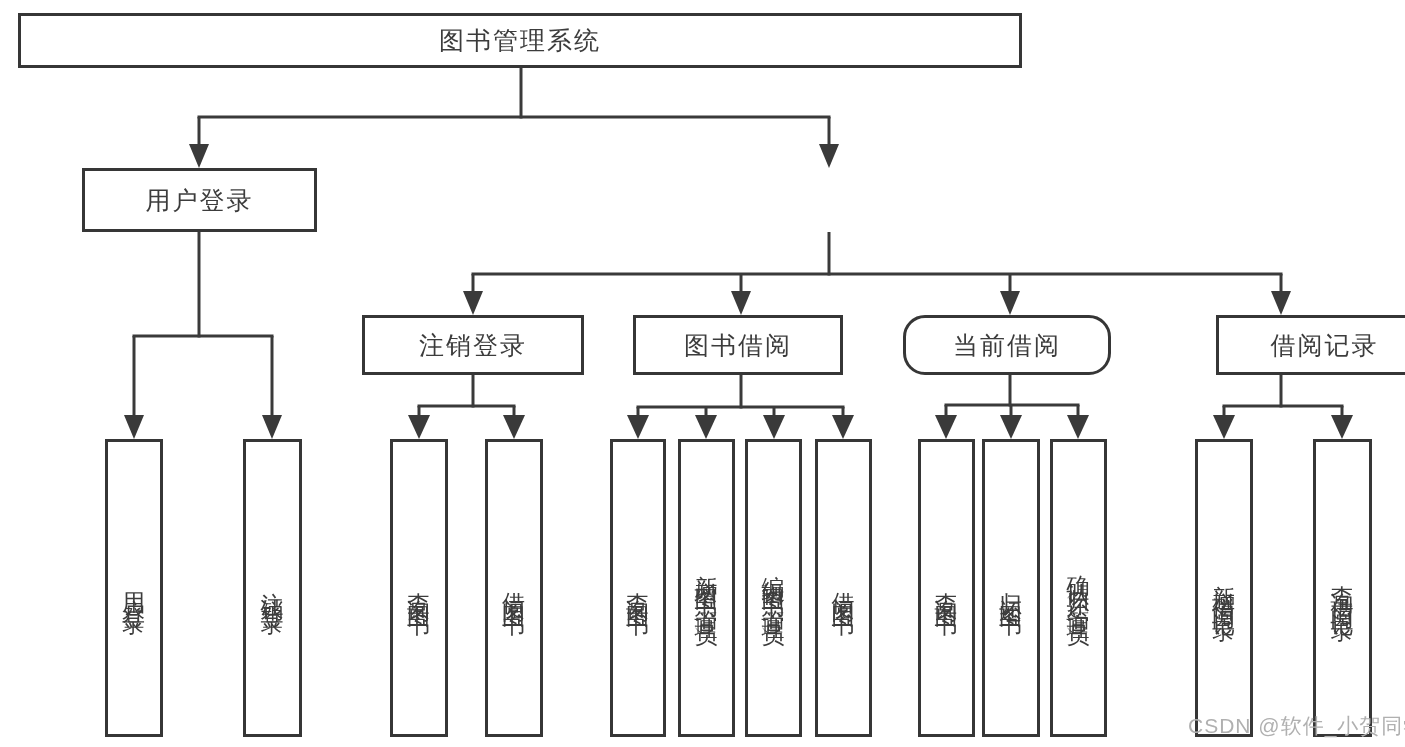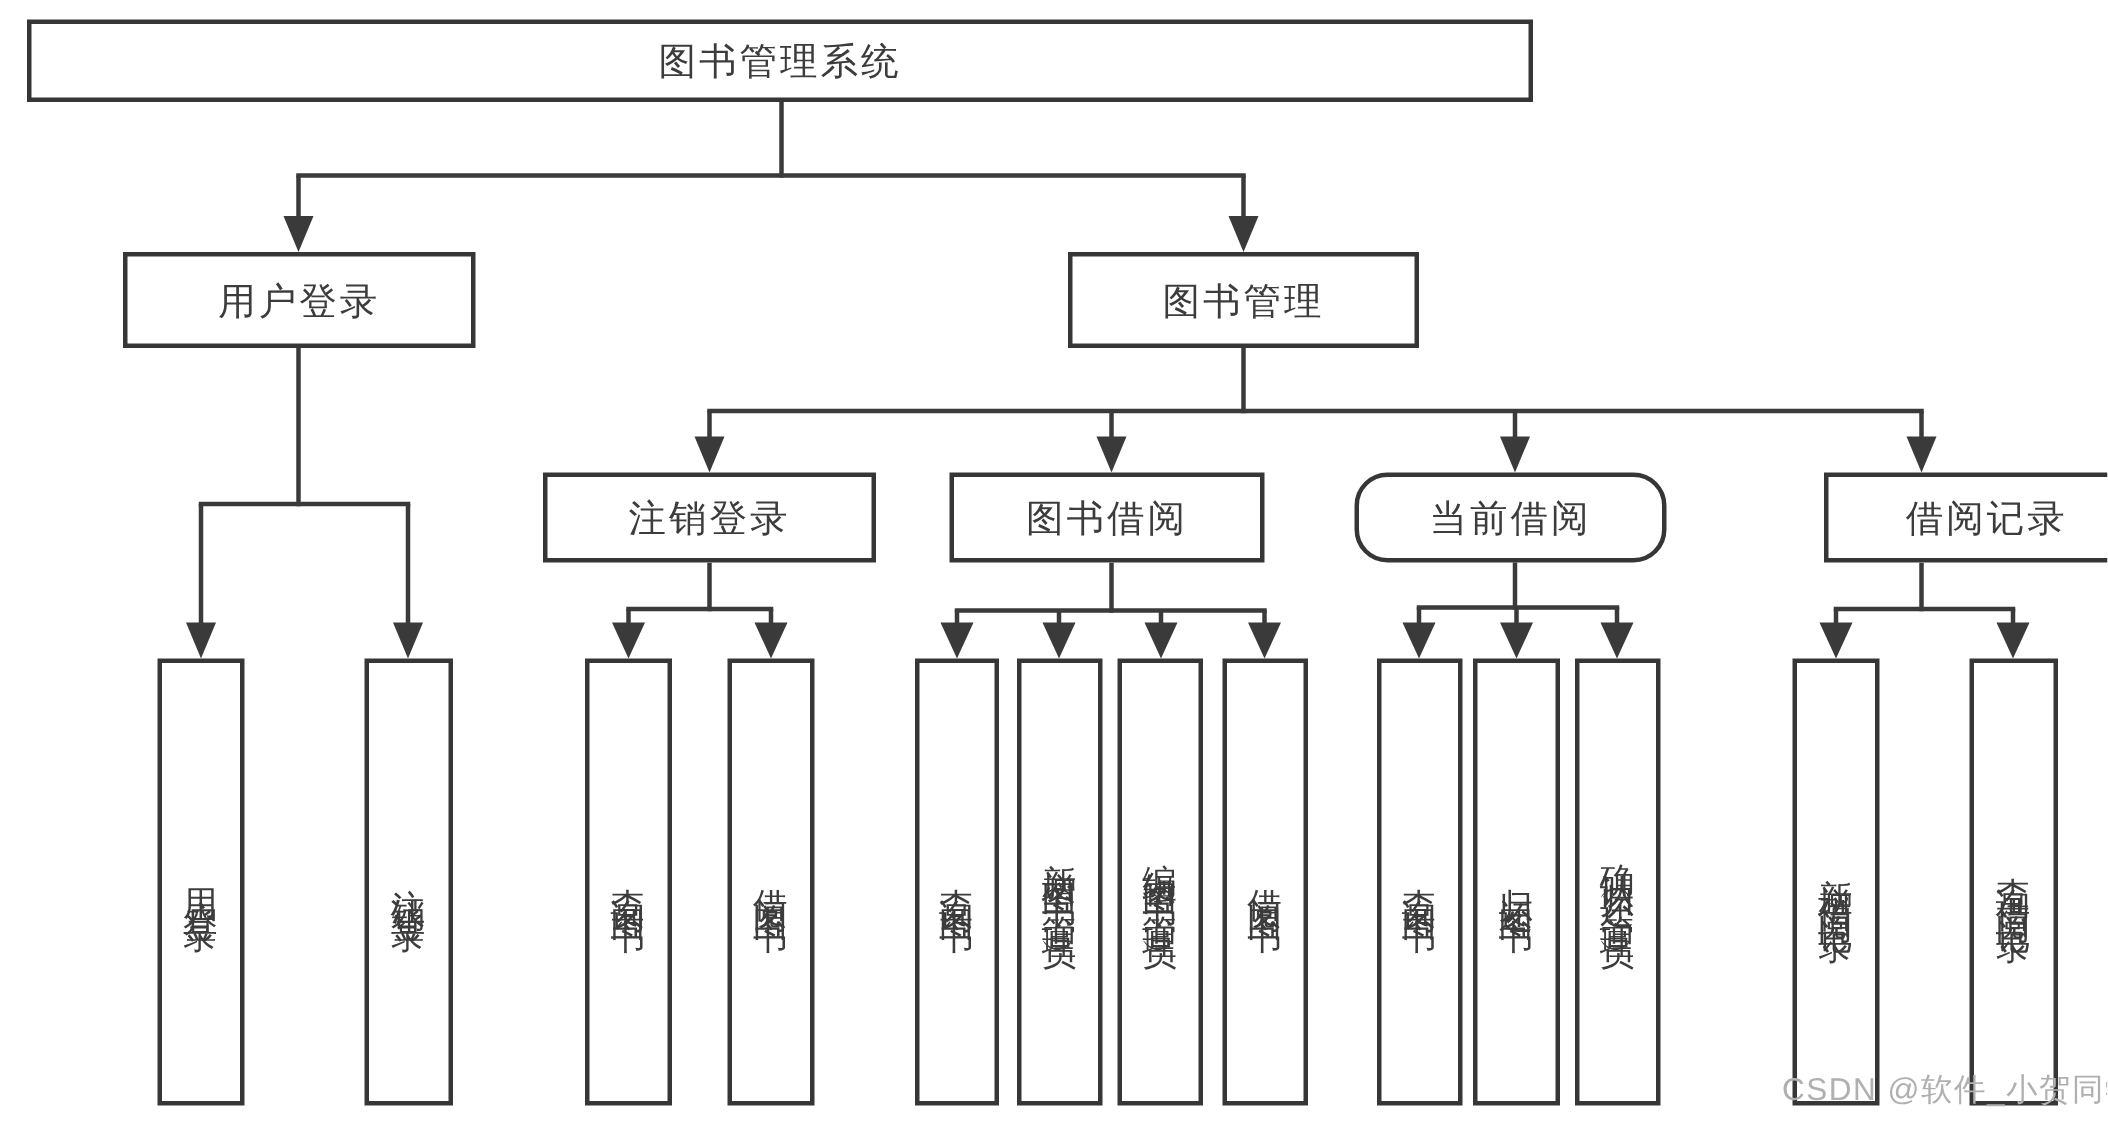--- a/index.html
+++ b/index.html
@@ -102,21 +102,20 @@
       <line x1="1224" y1="406" x2="1224" y2="420"></line>
       <polygon points="1213,415 1235,415 1224,439" stroke="none"></polygon>
       <line x1="1342" y1="406" x2="1342" y2="420"></line>
       <polygon points="1331,415 1353,415 1342,439" stroke="none"></polygon>
     </g>
   </svg>
 
   <div class="node" style="left:18px;top:13px;width:1004px;height:55px;">图书管理系统</div>
 
   <div class="node" style="left:82px;top:168px;width:235px;height:64px;">用户登录</div>
-  <div class="node" style="left:712px;top:168px;width:234px;height:64px;">图书管理</div>
 
   <div class="node" style="left:362px;top:315px;width:222px;height:60px;">注销登录</div>
   <div class="node" style="left:633px;top:315px;width:210px;height:60px;">图书借阅</div>
   <div class="node" style="left:903px;top:315px;width:208px;height:60px;border-radius:22px;">当前借阅</div>
   <div class="node" style="left:1173px;top:315px;width:217px;height:60px;margin-left:43px;">借阅记录</div>
 
   <div class="leaf" style="left:105px;top:439px;width:58px;height:298px;">
     <span>用户登录</span>
   </div>
   <div class="leaf" style="left:243px;top:439px;width:59px;height:298px;">

